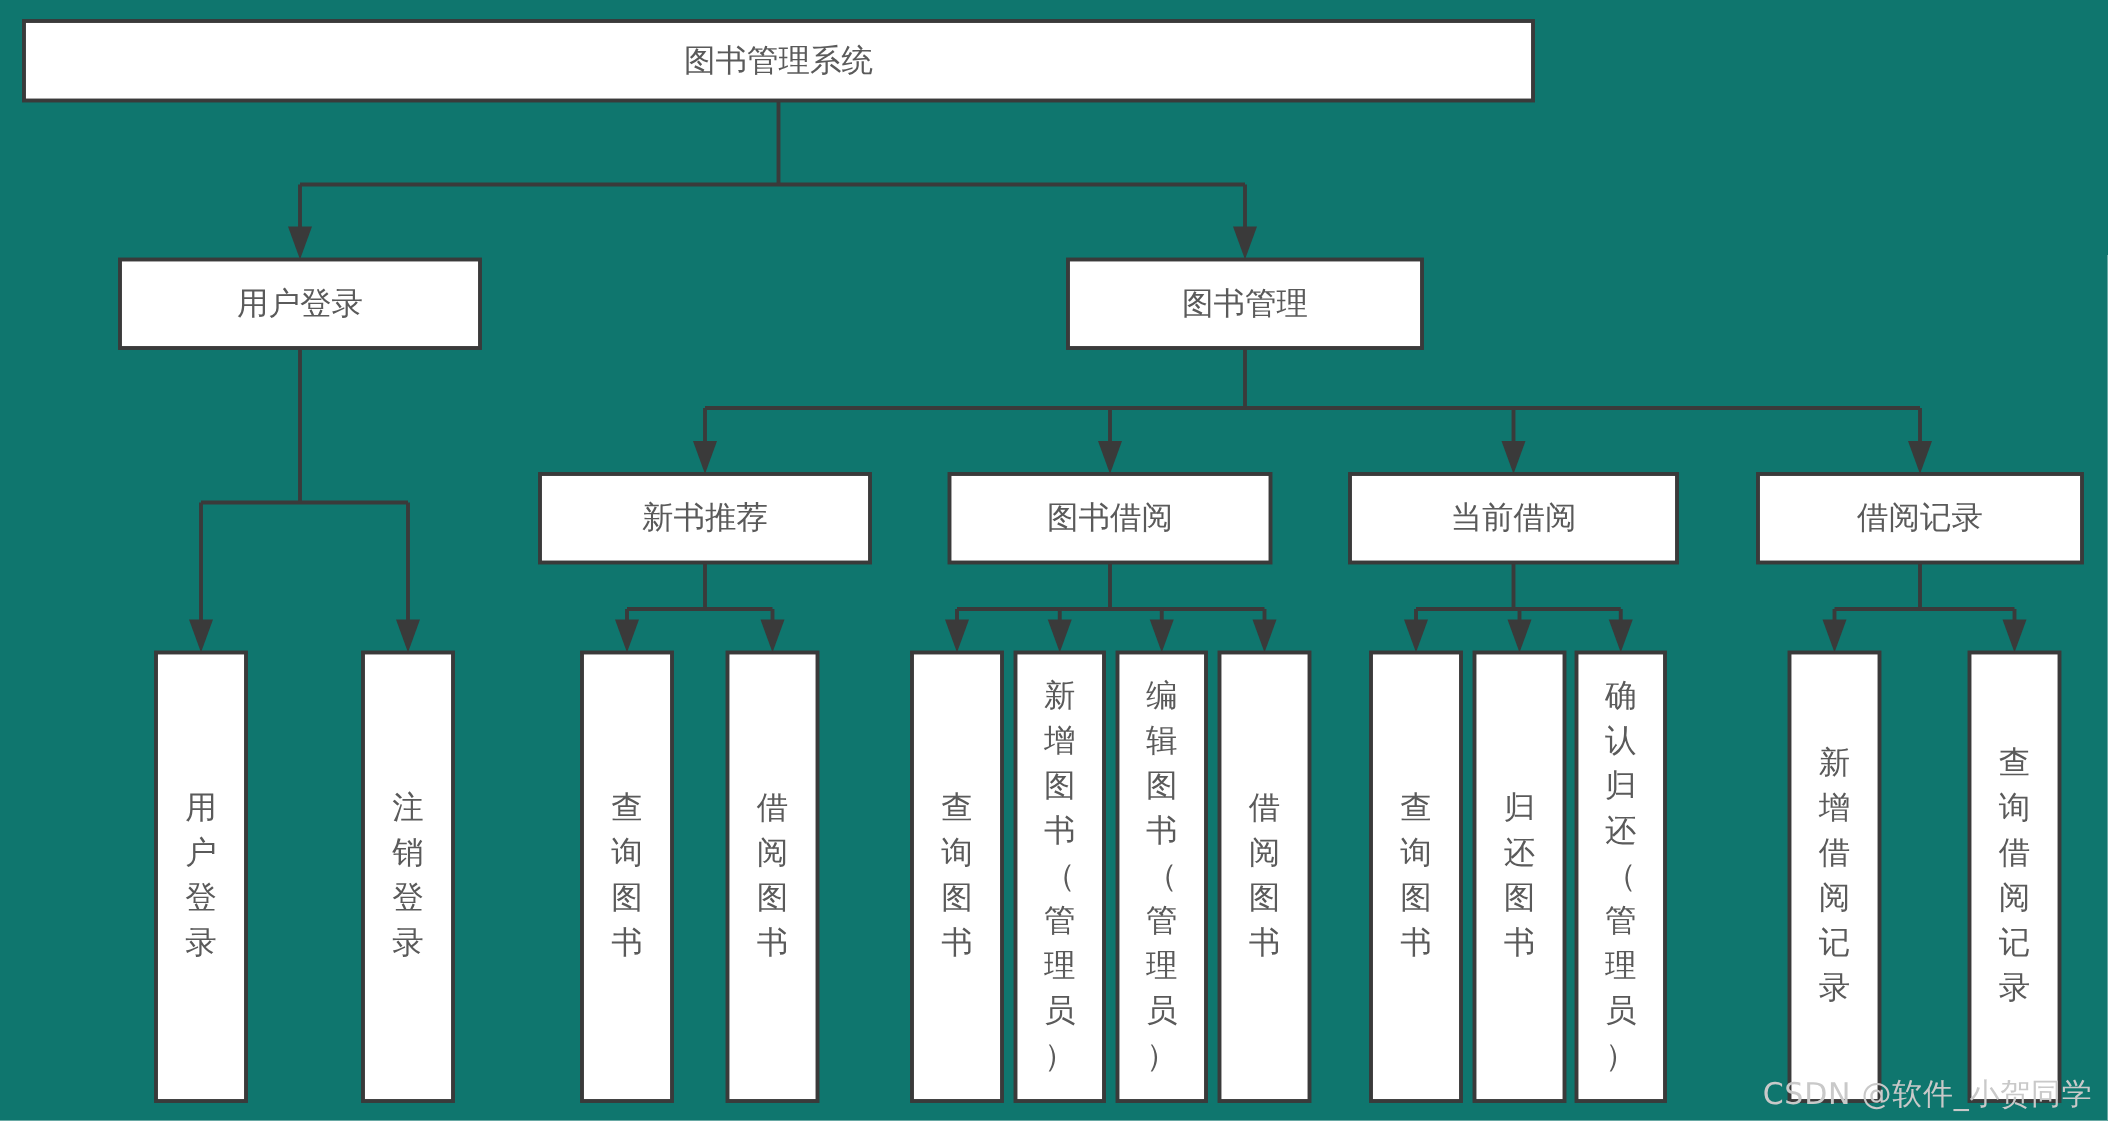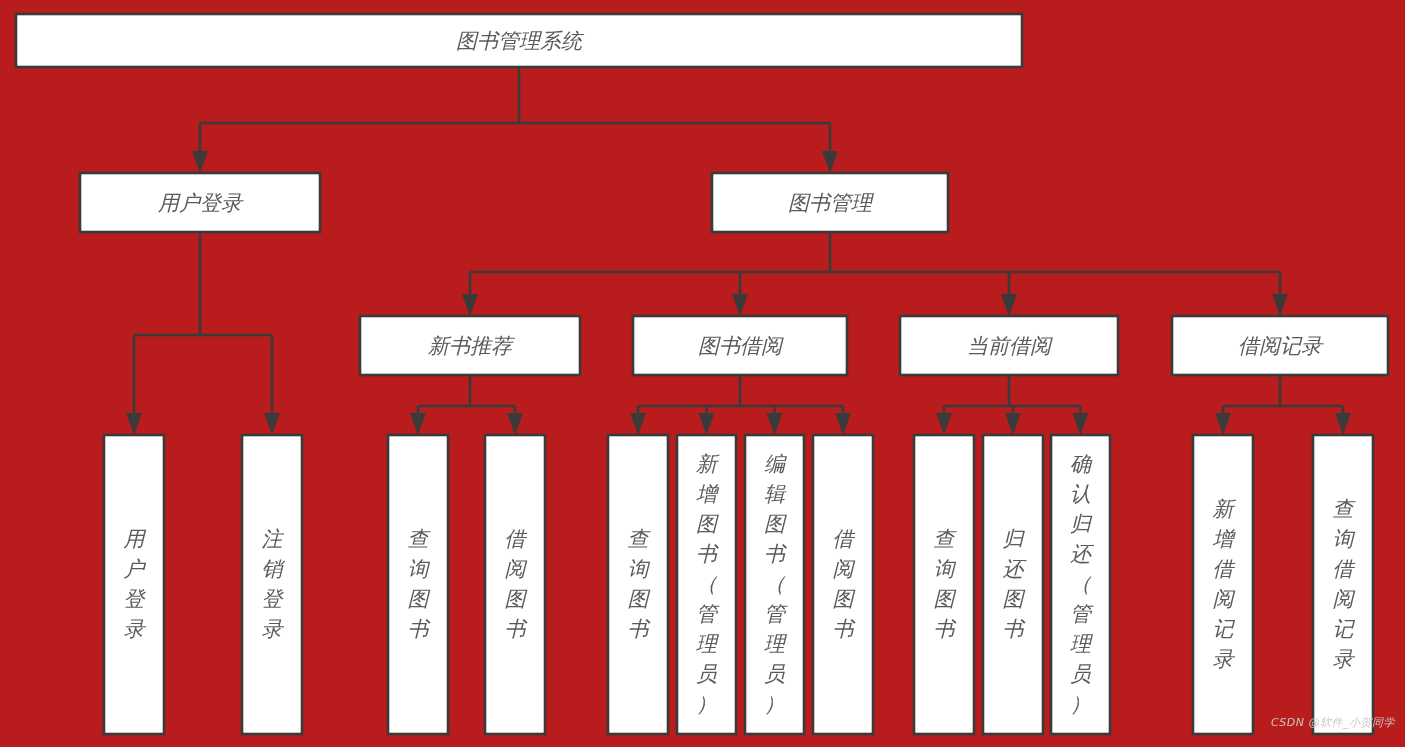--- a/index.html
+++ b/index.html
@@ -1,37 +1,37 @@
 <!DOCTYPE html>
 <html><head>
 <meta charset="utf-8">
 <style>
   html,body{margin:0;padding:0;background:#ffffff;}
   body{
     width:1405px;height:747px;overflow:hidden;
     font-family:"DejaVu Sans","Liberation Sans",sans-serif;
   }
-  #diagram-root{position:relative;width:1405px;height:747px;background:#b91c1c;font-style:italic;}
+  #diagram-root{position:relative;width:1405px;height:747px;background:#0f766e;}
   svg.diagram{position:absolute;left:0;top:0;width:1405px;height:747px;}
   .node-rect{fill:#ffffff;stroke:#3a3a3a;stroke-width:2.6;}
   .connector{stroke:#3a3a3a;stroke-width:2.6;fill:none;stroke-linecap:butt;}
   .arrow-head{fill:#3a3a3a;stroke:none;}
   .node-label{
     fill:#5a5a5a;
     font-family:"DejaVu Sans","Liberation Sans",sans-serif;
     text-anchor:middle;
     dominant-baseline:middle;
   }
   .label-h{font-size:21px;}
   .label-v{font-size:21px;}
   .watermark{
     position:absolute;
-    right:10px;bottom:17px;
+    right:10px;bottom:4px;
     color:#c9c9c9;
-    font-size:11px;
+    font-size:20px;
     font-family:"DejaVu Sans","Liberation Sans",sans-serif;
     white-space:nowrap;
     letter-spacing:0.5px;
     user-select:none;
   }
 </style>
 </head>
 <body>
 
 <div id="diagram-root">

